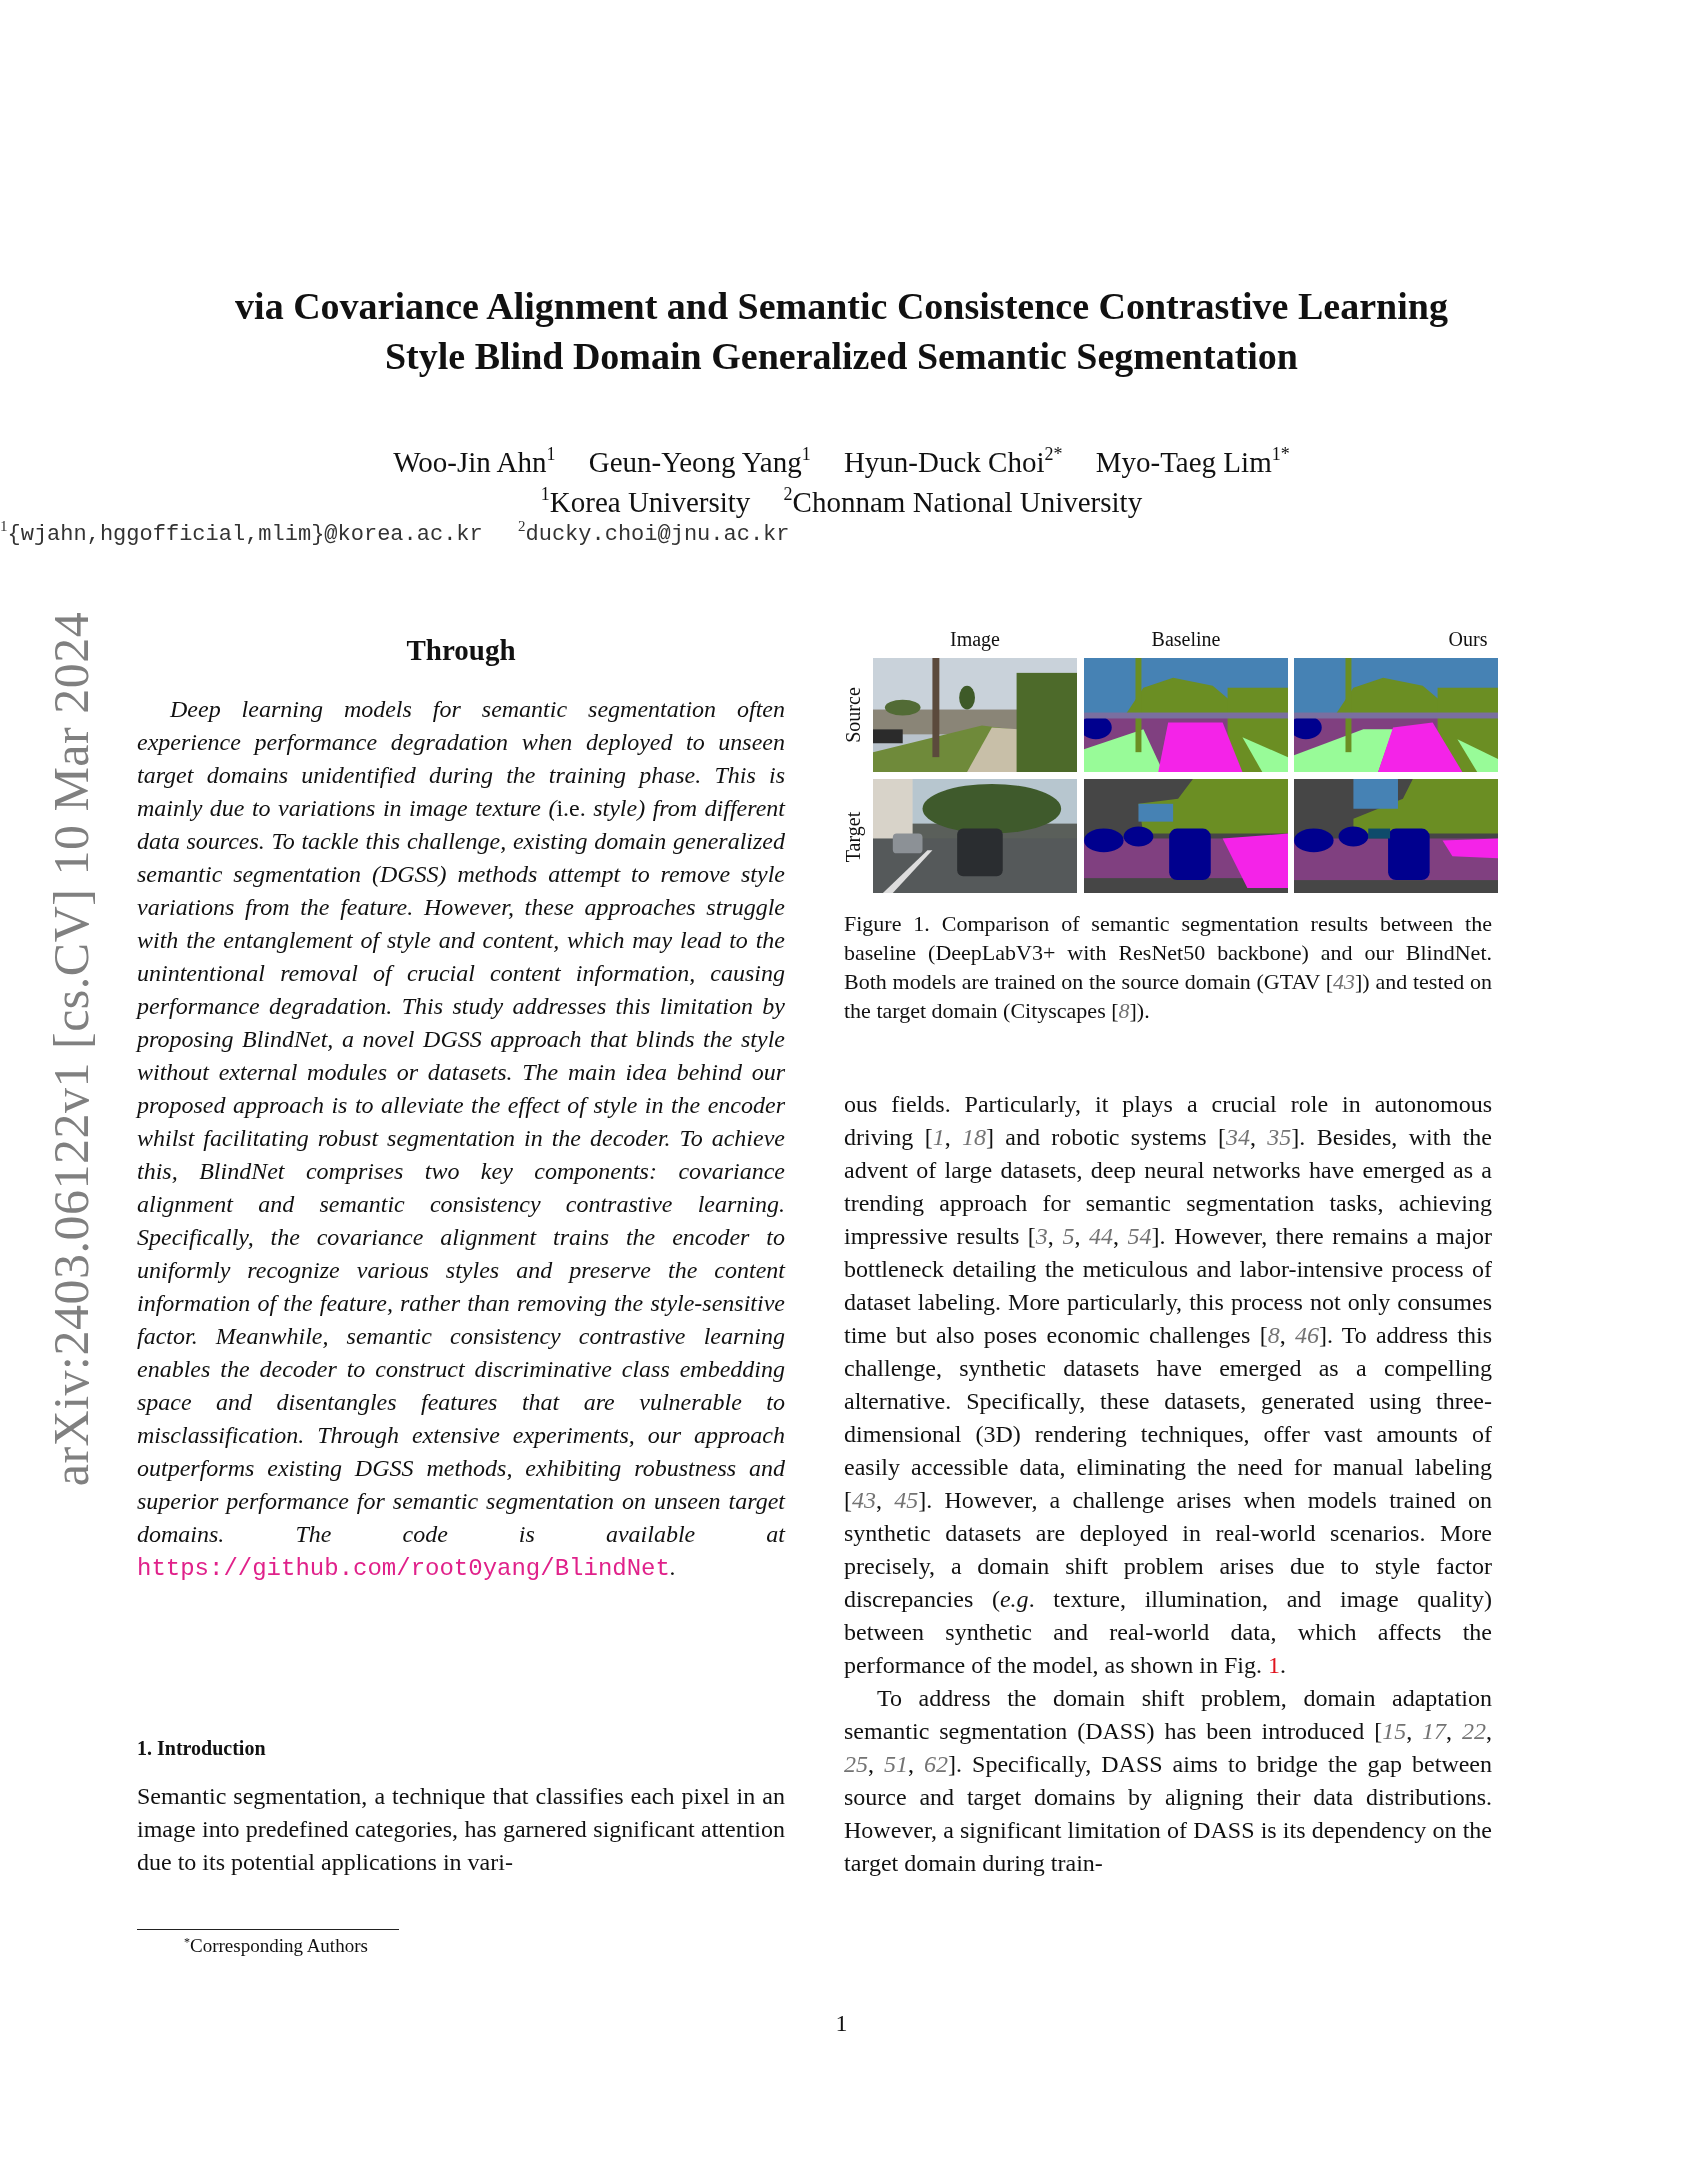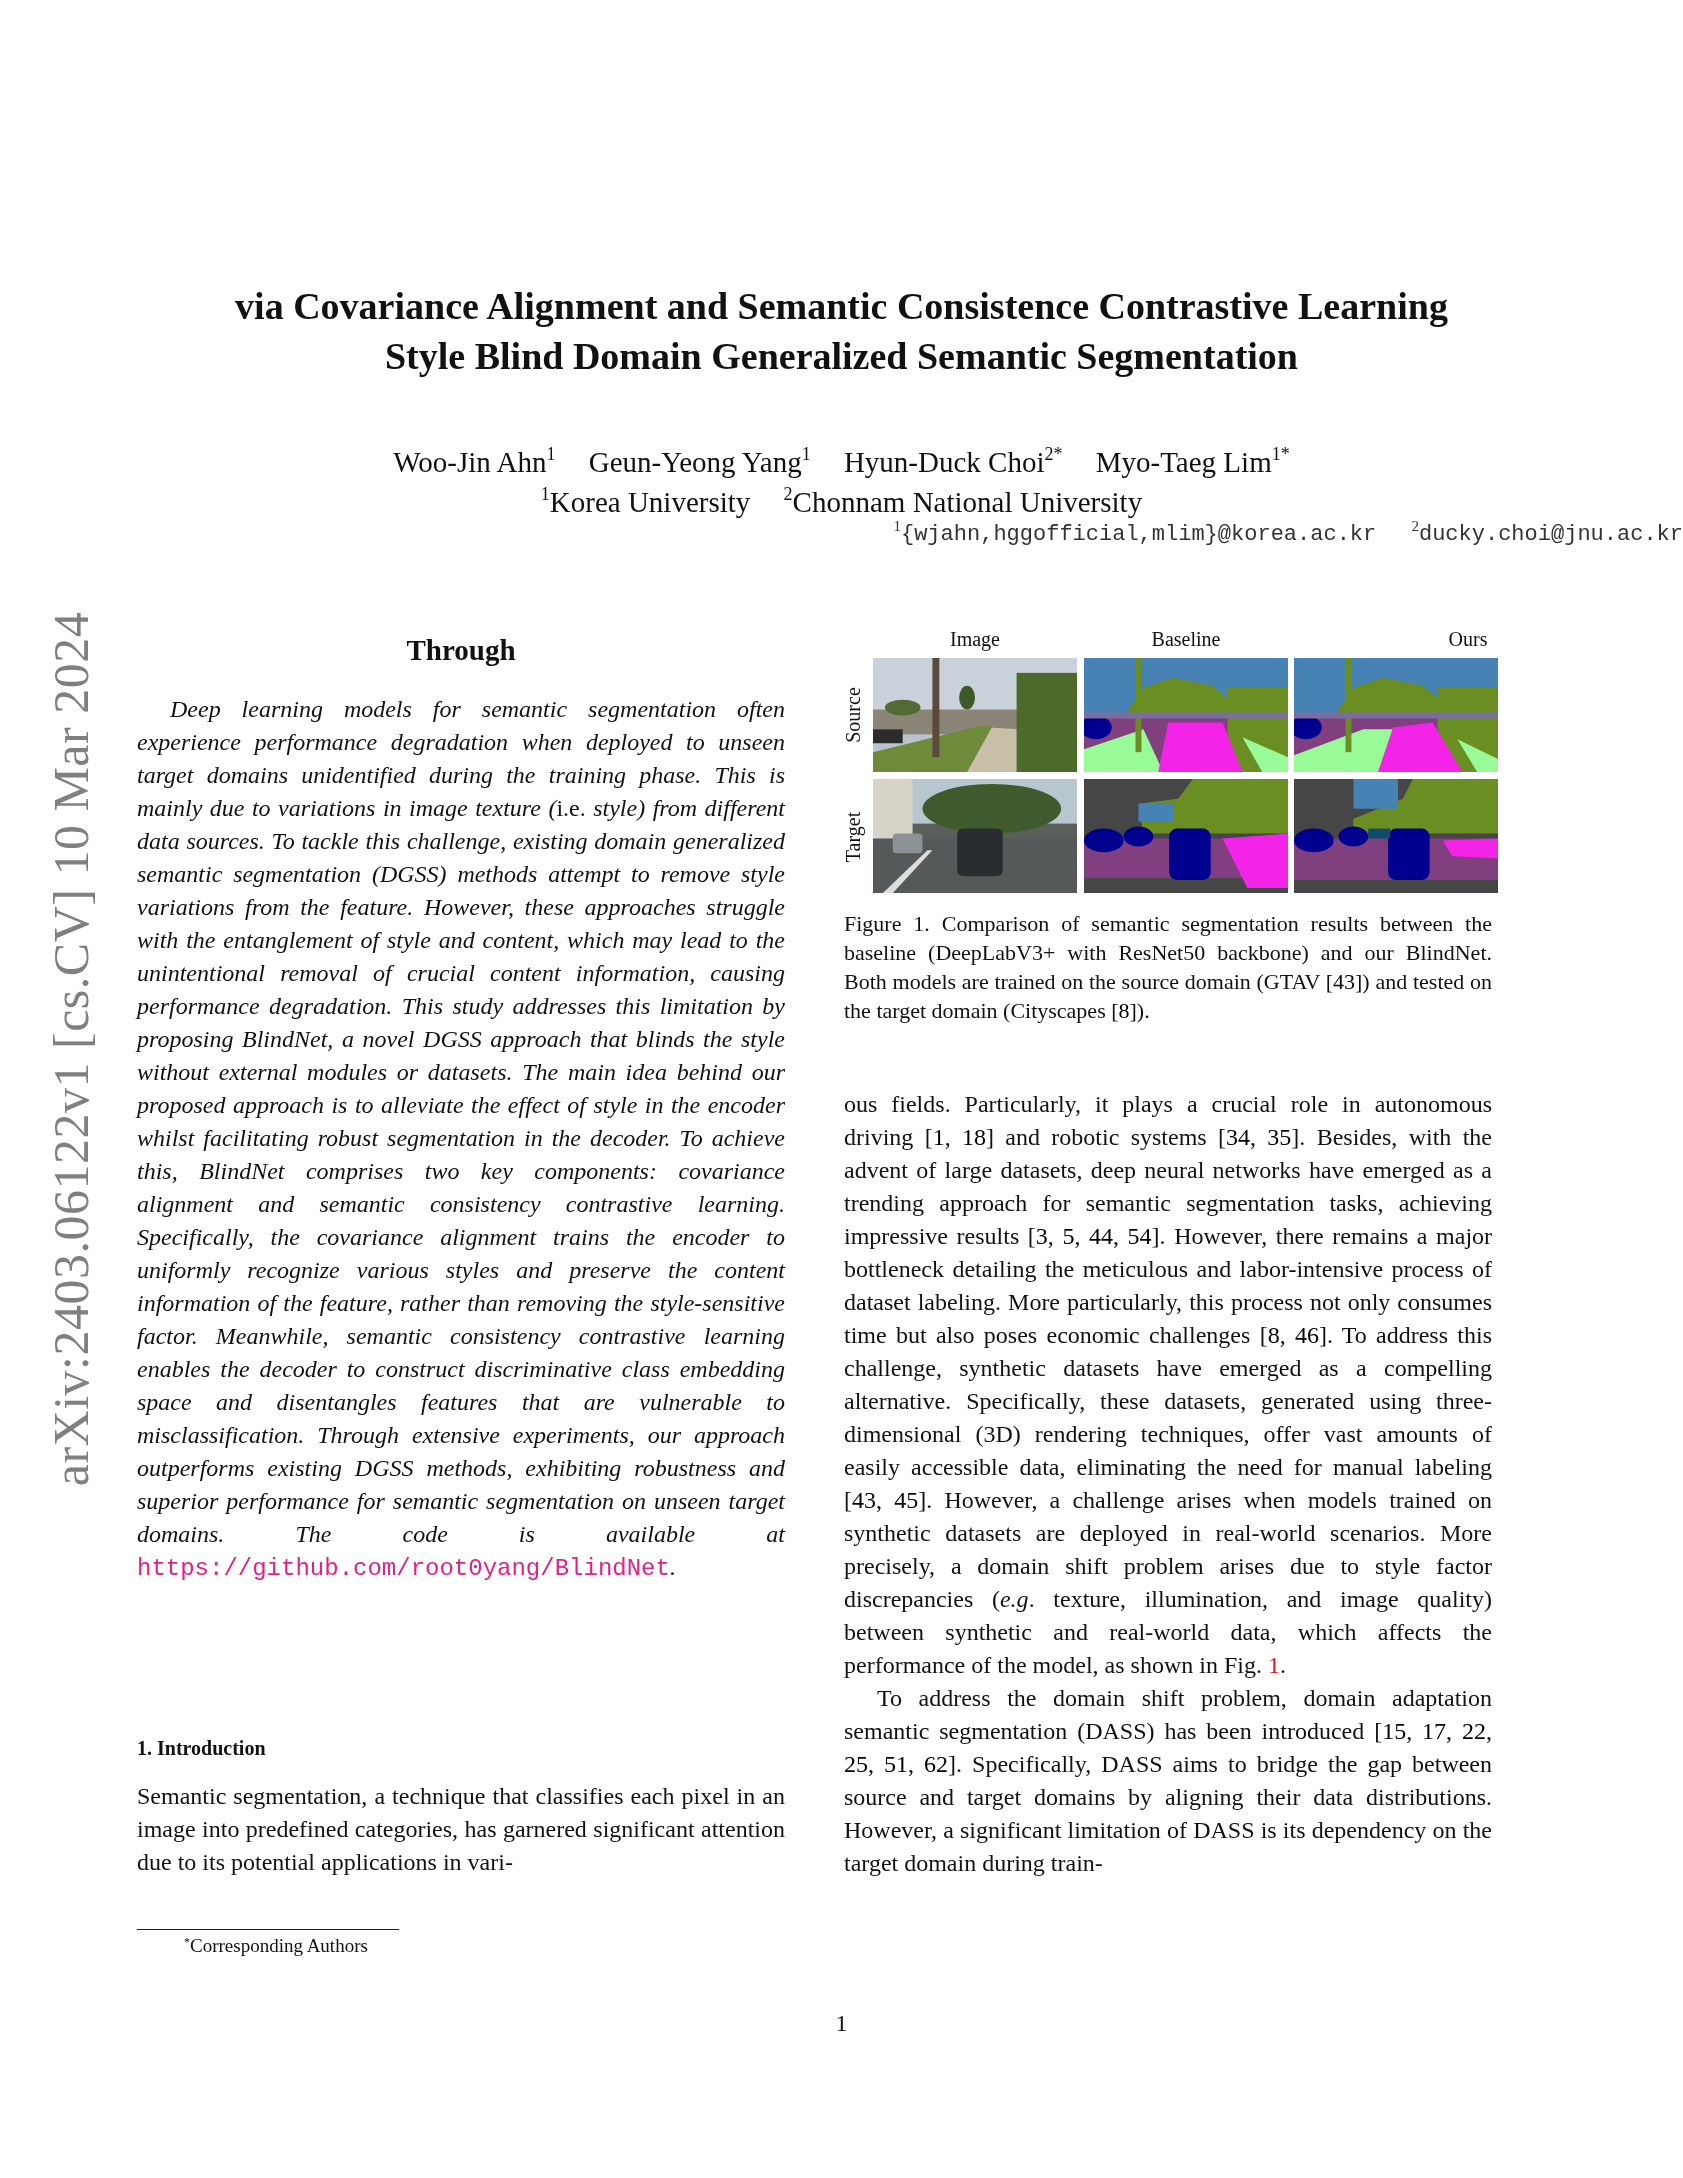--- a/index.html
+++ b/index.html
@@ -21,42 +21,42 @@
     position: absolute; left: 0; width: 1683px; top: 281px; text-align: center;
     font-weight: bold; font-size: 38px; line-height: 50px;
   }
   .authors {
     position: absolute; left: 0; width: 1683px; top: 442px; text-align: center;
     font-size: 29px; line-height: 40px;
   }
   .authors .sep { display: inline-block; width: 26px; }
   .authors sup { font-size: 18px; vertical-align: 12px; line-height: 0; }
   .emails {
-    position: absolute; left: 0; width: 1683px; top: 522px; text-align: right;
+    position: absolute; left: 0; width: 1683px; top: 522px; text-align: left;
     font-family: "Liberation Mono", "DejaVu Sans Mono", monospace; font-size: 22px; color: #333;
   }
   .emails sup { font-size: 15px; vertical-align: 9px; line-height: 0; font-family: "Liberation Serif", serif; }
   .emails .sep { display: inline-block; width: 22px; }
 
   
   .col-left { position: absolute; left: 137px; width: 648px; }
   .col-right { position: absolute; left: 844px; width: 648px; }
 
   .abstract-head {
     position: absolute; left: 137px; width: 648px; top: 634px; text-align: center;
     font-weight: bold; font-size: 29px;
   }
   .para {
     font-size: 24px; line-height: 33px; text-align: justify; margin: 0;
     hyphens: manual;
   }
   .para.italic { font-style: italic; }
   .indent { text-indent: 33px; }
   .url { font-family: "Liberation Mono", monospace; color: #e0218a; font-style: normal; font-size: 24px; }
-  .cite { color: #000000; }
+  .cite { color: #737373; font-style: italic; }
   .ref-red { color: #e0141e; }
 
   .section-head {
     font-weight: bold; font-size: 20px; margin: 0;
   }
 
   .footnote-rule { position: absolute; left: 137px; top: 1929px; width: 262px; height: 0; border-top: 1.5px solid #222; }
   .footnote { position: absolute; left: 184px; top: 1935px; font-size: 19px; }
   .footnote sup { font-size: 12px; vertical-align: 6px; line-height: 0; }
 

